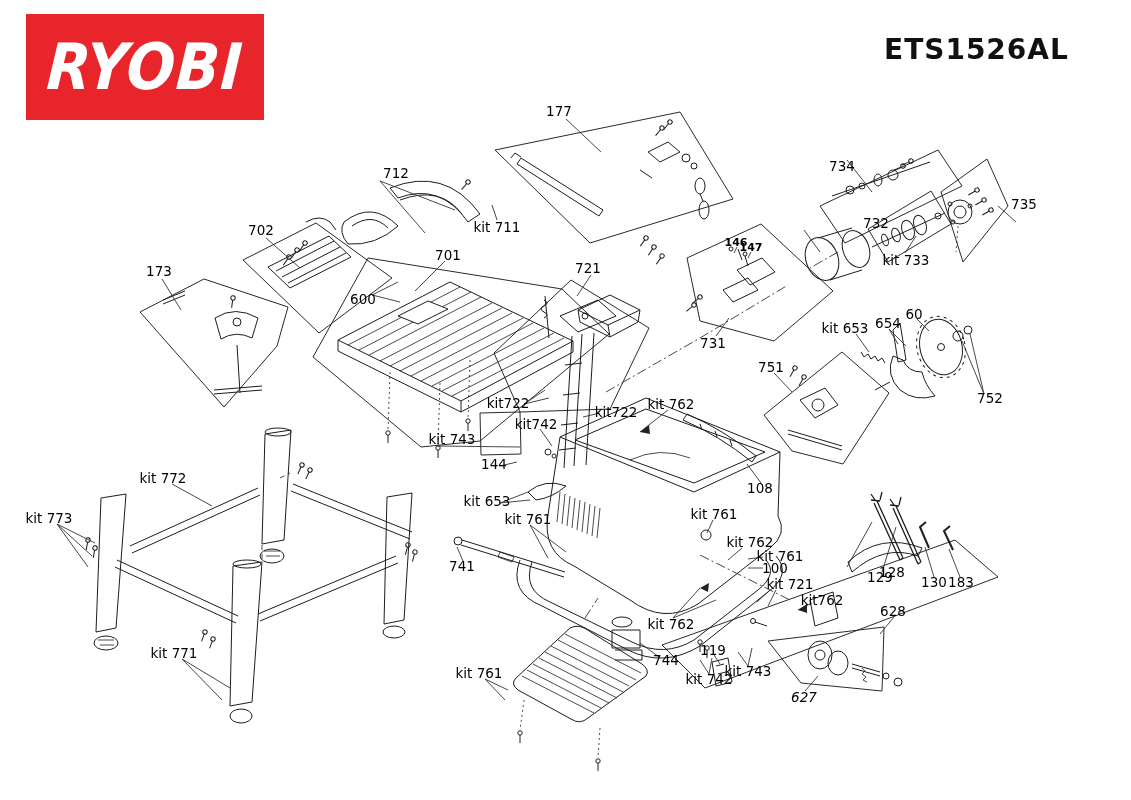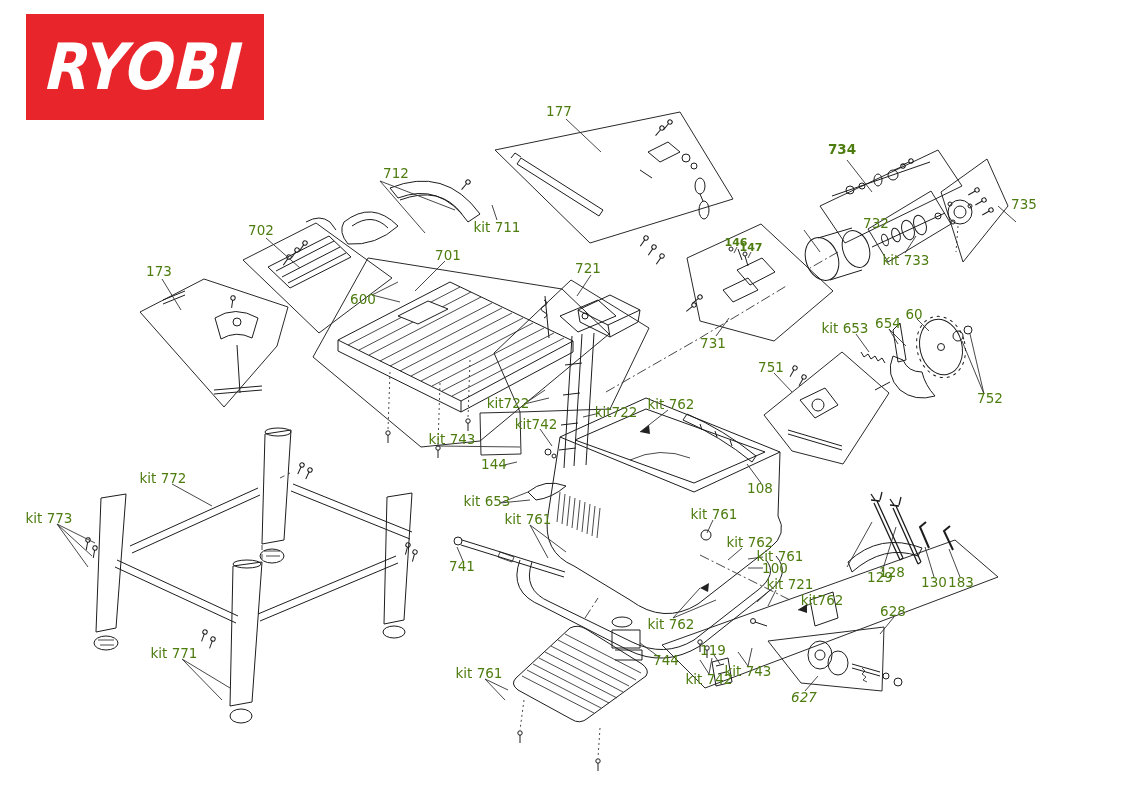--- a/index.html
+++ b/index.html
@@ -6,32 +6,33 @@
   .stage{position:relative;width:1131px;height:800px;background:#ffffff;
          font-family:"DejaVu Sans","Liberation Sans",sans-serif;overflow:hidden;}
   .logo{position:absolute;left:26px;top:14px;width:238px;height:106px;
         display:flex;align-items:center;justify-content:center;}
   .logo-text{color:#ffffff;font-weight:bold;font-style:italic;font-size:57px;
         letter-spacing:1px;transform:scaleY(1.12) skewX(-4deg);line-height:1;}
   .model{position:absolute;left:884px;top:33px;font-size:28px;font-weight:bold;
         color:#111;letter-spacing:1px;}
   .diagram-svg{position:absolute;left:0;top:0;}
   .callout{position:absolute;transform:translate(-50%,-50%);font-size:13.5px;
-        color:#4d7c0f;white-space:nowrap;}
+        color:#000000;white-space:nowrap;}
   .callout.bold{font-weight:bold;font-size:11px;}
 </style>
 </head>
 <body>
 
 <div class="stage">
 
   <div class="logo" id="logo-box" style="background: rgb(232, 37, 43);">
     <span class="logo-text">RYOBI</span>
   </div>
 
+  <div class="model">ETS1526AL</div>
 
   <svg class="diagram-svg" width="1131" height="800" viewBox="0 0 1131 800">
     <defs>
       <g id="scr">
         <circle r="2.2" fill="none"></circle>
         <path d="M0,2 L0,10"></path>
       </g>
     </defs>
 
     <g stroke="#2a2a2a" stroke-width="1" fill="none">
@@ -339,21 +340,21 @@
 
   <div id="callout-layer">
       <div class="callout" style="left: 559px; top: 111px;">177</div>
       <div class="callout" style="left: 396px; top: 173px;">712</div>
       <div class="callout" style="left: 261px; top: 230px;">702</div>
       <div class="callout" style="left: 497px; top: 227px;">kit 711</div>
       <div class="callout" style="left: 159px; top: 271px;">173</div>
       <div class="callout" style="left: 448px; top: 255px;">701</div>
       <div class="callout" style="left: 363px; top: 299px;">600</div>
       <div class="callout" style="left: 588px; top: 268px;">721</div>
-      <div class="callout" style="left: 842px; top: 149px; font-weight: bold;">734</div>
+      <div class="callout" style="left: 842px; top: 166px;">734</div>
       <div class="callout" style="left: 832px; top: 223px; margin-left: 44px;">732</div>
       <div class="callout" style="left: 1024px; top: 204px;">735</div>
       <div class="callout" style="left: 906px; top: 260px;">kit 733</div>
       <div class="callout bold" style="left: 736px; top: 242px;">146</div>
       <div class="callout bold" style="left: 751px; top: 247px;">147</div>
       <div class="callout" style="left: 713px; top: 343px;">731</div>
       <div class="callout" style="left: 845px; top: 328px;">kit 653</div>
       <div class="callout" style="left: 888px; top: 323px;">654</div>
       <div class="callout" style="left: 914px; top: 314px;">60</div>
       <div class="callout" style="left: 990px; top: 398px;">752</div>

